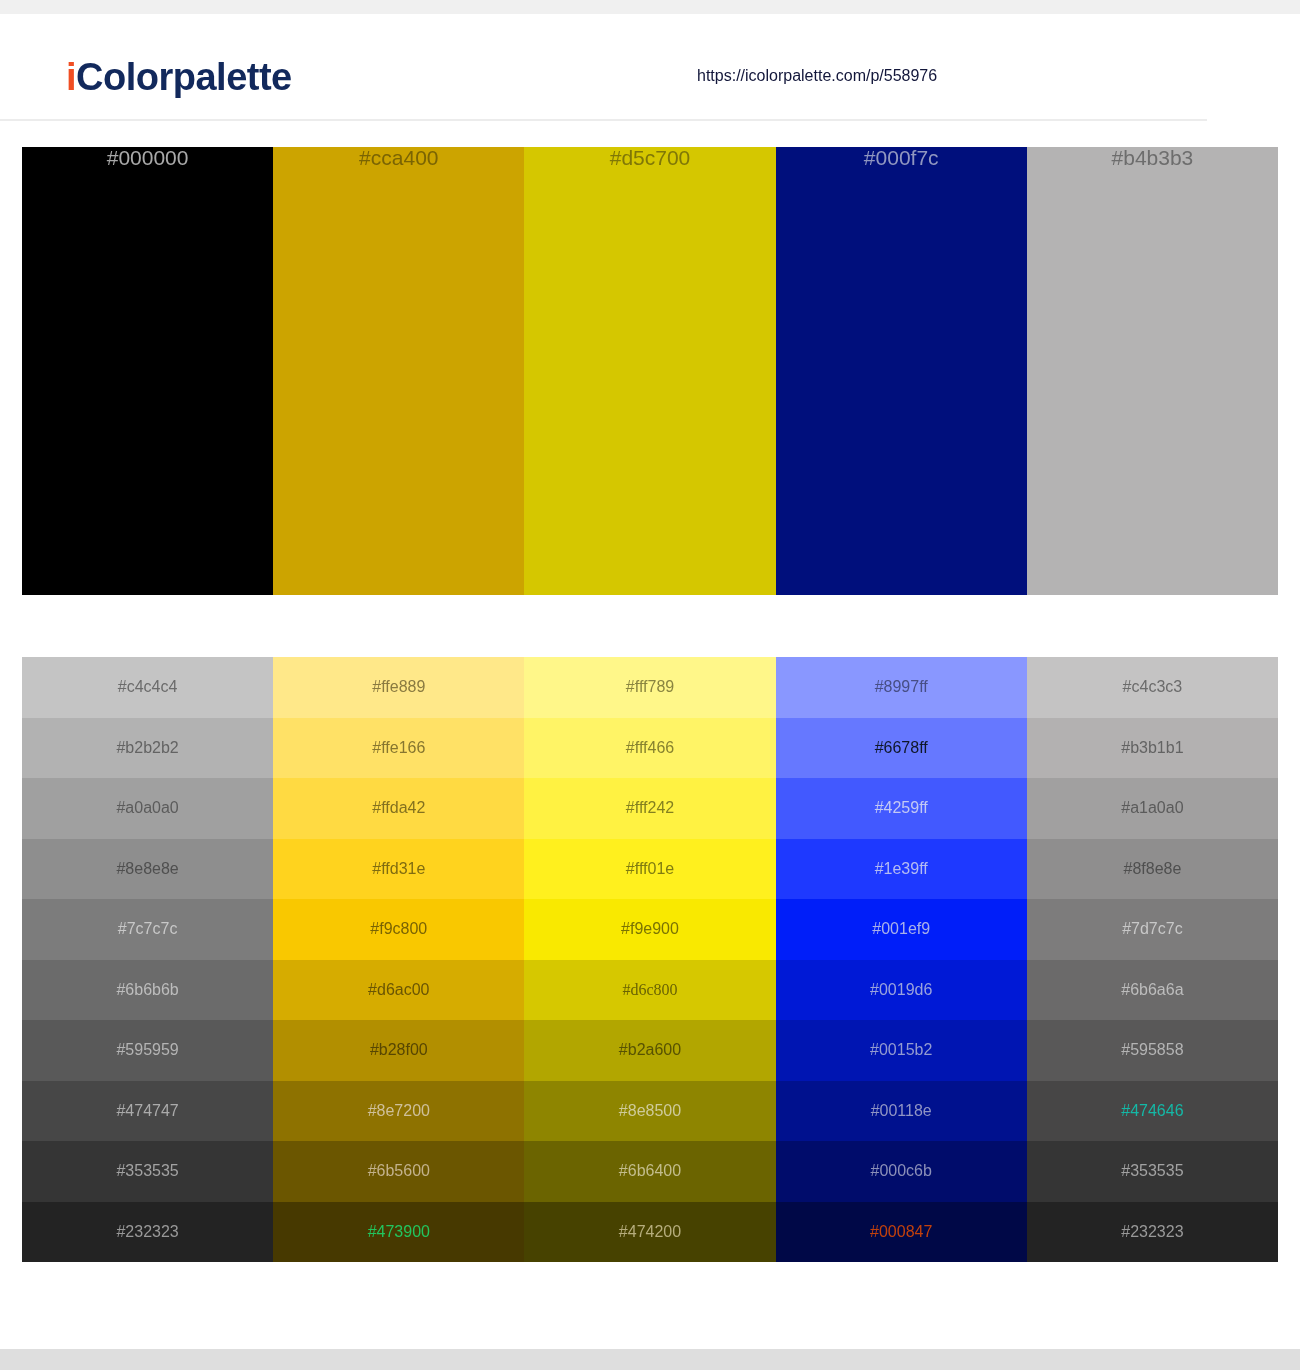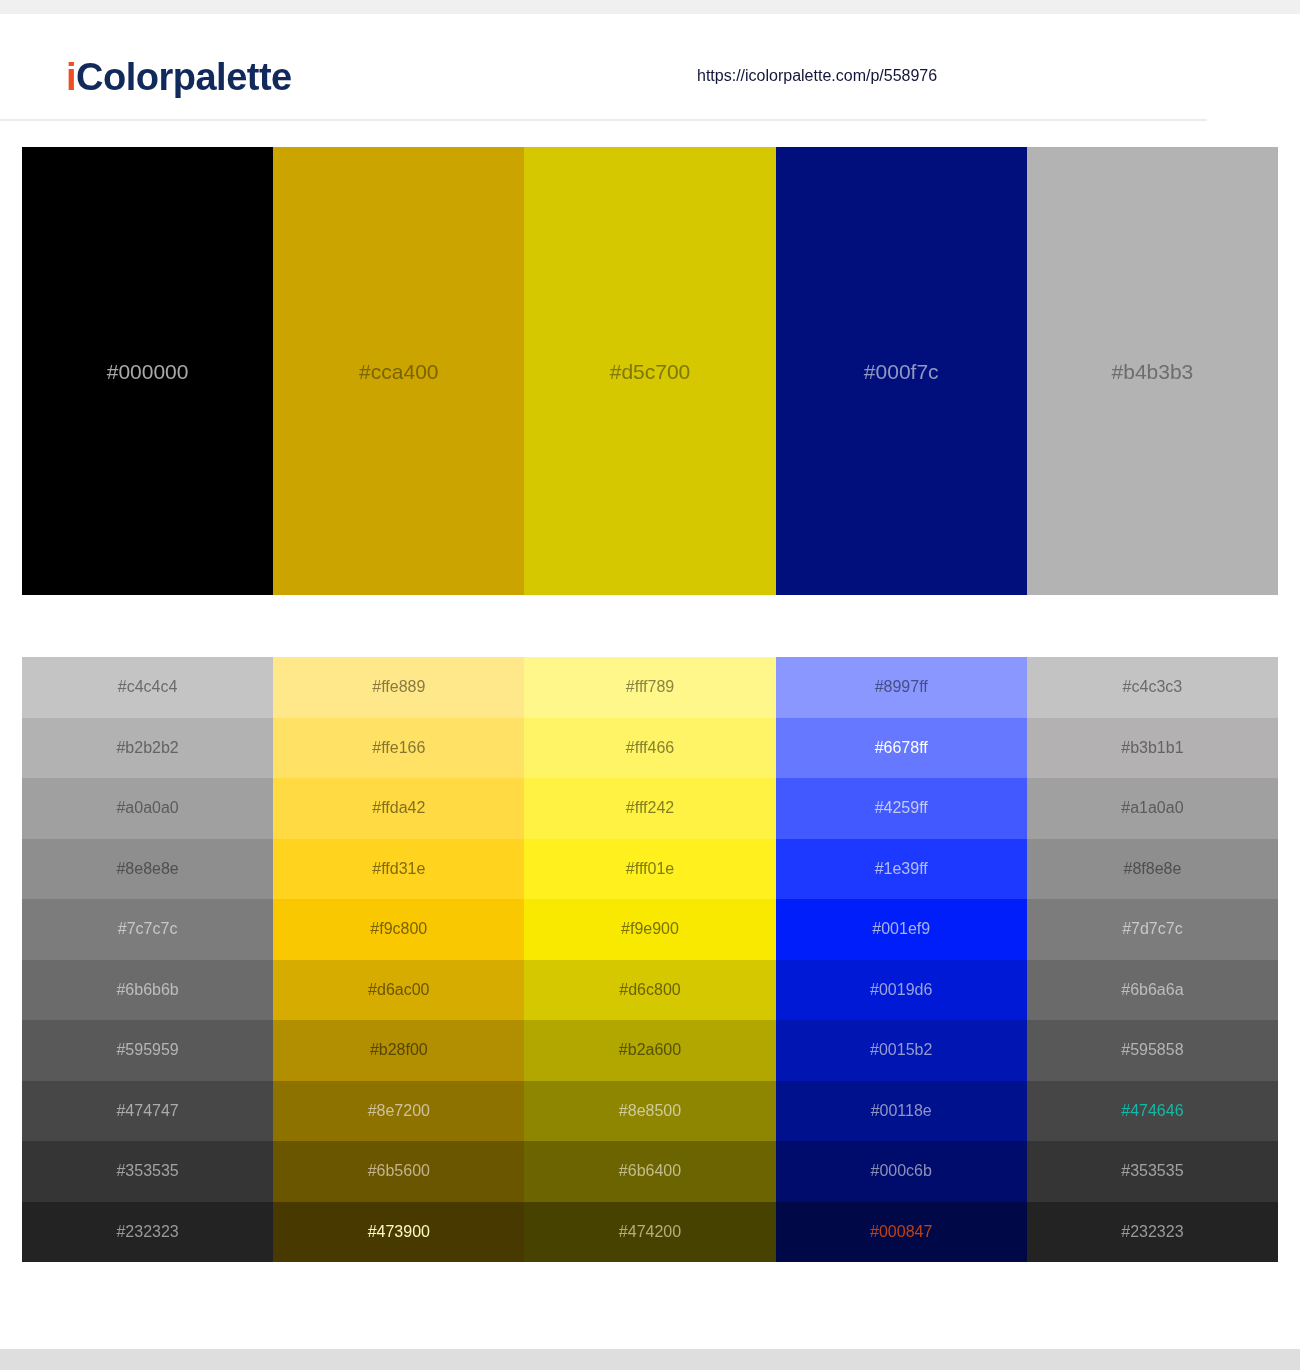--- a/index.html
+++ b/index.html
@@ -65,21 +65,20 @@
     left: 22px;
     width: 1256px;
     height: 448px;
     display: flex;
     overflow: hidden;
   }
   .swatch {
     flex: 1 1 0;
     position: relative;
     display: flex;
-    align-items: center;
     justify-content: center;
   }
   .swatch-label {
     font-size: 21px;
     line-height: 1;
     user-select: text;
   }
 
   
   .shades-table {
@@ -161,37 +160,37 @@
     <div class="shade-col">
       <div class="shade-cell" style="background: rgb(255, 232, 137); color: rgb(138, 122, 64);">#ffe889</div>
       <div class="shade-cell" style="background: rgb(255, 225, 102); color: rgb(135, 118, 47);">#ffe166</div>
       <div class="shade-cell" style="background: rgb(255, 218, 66); color: rgb(132, 113, 31);">#ffda42</div>
       <div class="shade-cell" style="background: rgb(255, 211, 30); color: rgb(128, 108, 16);">#ffd31e</div>
       <div class="shade-cell" style="background: rgb(249, 200, 0); color: rgb(122, 99, 3);">#f9c800</div>
       <div class="shade-cell" style="background: rgb(214, 172, 0); color: rgb(106, 85, 3);">#d6ac00</div>
       <div class="shade-cell" style="background: rgb(178, 143, 0); color: rgb(87, 70, 2);">#b28f00</div>
       <div class="shade-cell" style="background: rgb(142, 114, 0); color: rgb(207, 192, 154);">#8e7200</div>
       <div class="shade-cell" style="background: rgb(107, 86, 0); color: rgb(195, 178, 140);">#6b5600</div>
-      <div class="shade-cell" style="background: rgb(71, 57, 0); color: #fef9c3;">#473900</div>
+      <div class="shade-cell" style="background: rgb(71, 57, 0); color: #22c55e;">#473900</div>
     </div>
     <div class="shade-col">
       <div class="shade-cell" style="background: rgb(255, 247, 137); color: rgb(138, 133, 64);">#fff789</div>
       <div class="shade-cell" style="background: rgb(255, 244, 102); color: rgb(135, 130, 47);">#fff466</div>
       <div class="shade-cell" style="background: rgb(255, 242, 66); color: rgb(132, 128, 31);">#fff242</div>
       <div class="shade-cell" style="background: rgb(255, 240, 30); color: rgb(128, 124, 16);">#fff01e</div>
       <div class="shade-cell" style="background: rgb(249, 233, 0); color: rgb(122, 115, 3);">#f9e900</div>
-      <div class="shade-cell" style="background: rgb(214, 200, 0); color: rgb(106, 99, 3);">#d6c800</div>
+      <div class="shade-cell" style="background: rgb(214, 200, 0); color: rgb(106, 99, 3); font-family: Liberation Serif, serif;">#d6c800</div>
       <div class="shade-cell" style="background: rgb(178, 166, 0); color: rgb(87, 82, 2);">#b2a600</div>
       <div class="shade-cell" style="background: rgb(142, 133, 0); color: rgb(207, 203, 154);">#8e8500</div>
       <div class="shade-cell" style="background: rgb(107, 100, 0); color: rgb(195, 189, 140);">#6b6400</div>
       <div class="shade-cell" style="background: rgb(71, 66, 0); color: rgb(182, 173, 124);">#474200</div>
     </div>
     <div class="shade-col">
       <div class="shade-cell" style="background: rgb(137, 151, 255); color: rgb(71, 78, 133);">#8997ff</div>
-      <div class="shade-cell" style="background: rgb(102, 120, 255); color: #ffffff;">#6678ff</div>
+      <div class="shade-cell" style="background: rgb(102, 120, 255); color: #0f172a;">#6678ff</div>
       <div class="shade-cell" style="background: rgb(66, 89, 255); color: rgb(195, 201, 244);">#4259ff</div>
       <div class="shade-cell" style="background: rgb(30, 57, 255); color: rgb(180, 188, 242);">#1e39ff</div>
       <div class="shade-cell" style="background: rgb(0, 30, 249); color: rgb(169, 177, 233);">#001ef9</div>
       <div class="shade-cell" style="background: rgb(0, 25, 214); color: rgb(154, 163, 221);">#0019d6</div>
       <div class="shade-cell" style="background: rgb(0, 21, 178); color: rgb(147, 155, 208);">#0015b2</div>
       <div class="shade-cell" style="background: rgb(0, 17, 142); color: rgb(144, 149, 196);">#00118e</div>
       <div class="shade-cell" style="background: rgb(0, 12, 107); color: rgb(139, 144, 184);">#000c6b</div>
       <div class="shade-cell" style="background: rgb(0, 8, 71); color: #c2410c;">#000847</div>
     </div>
     <div class="shade-col">

